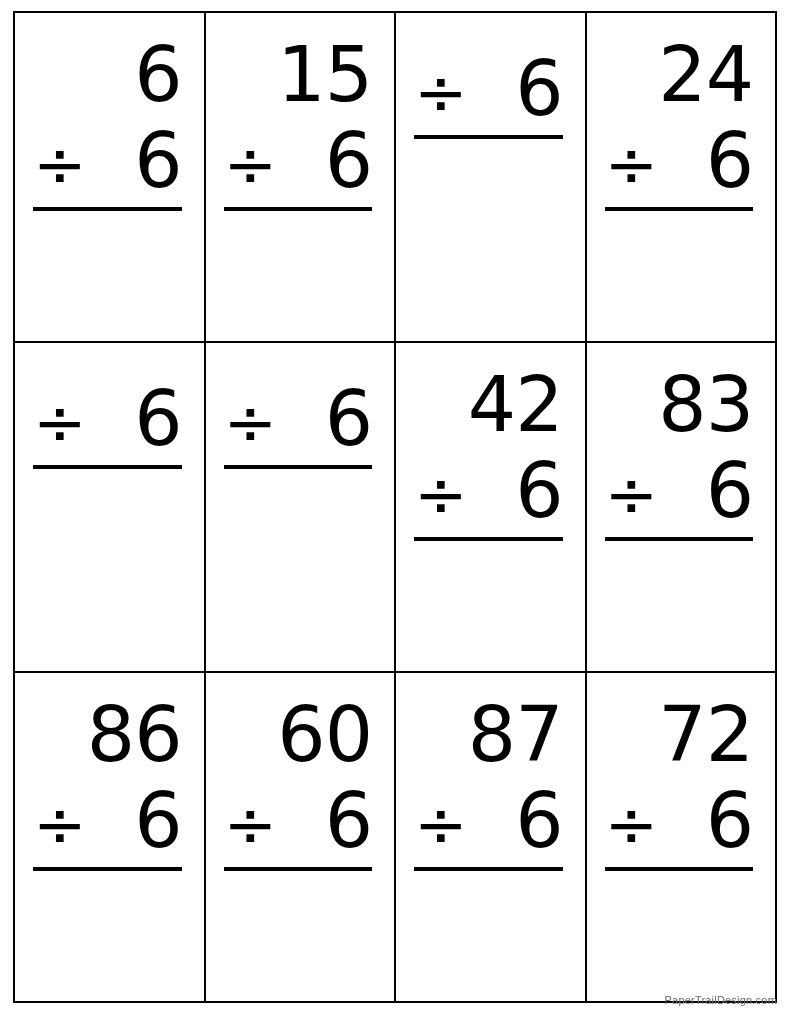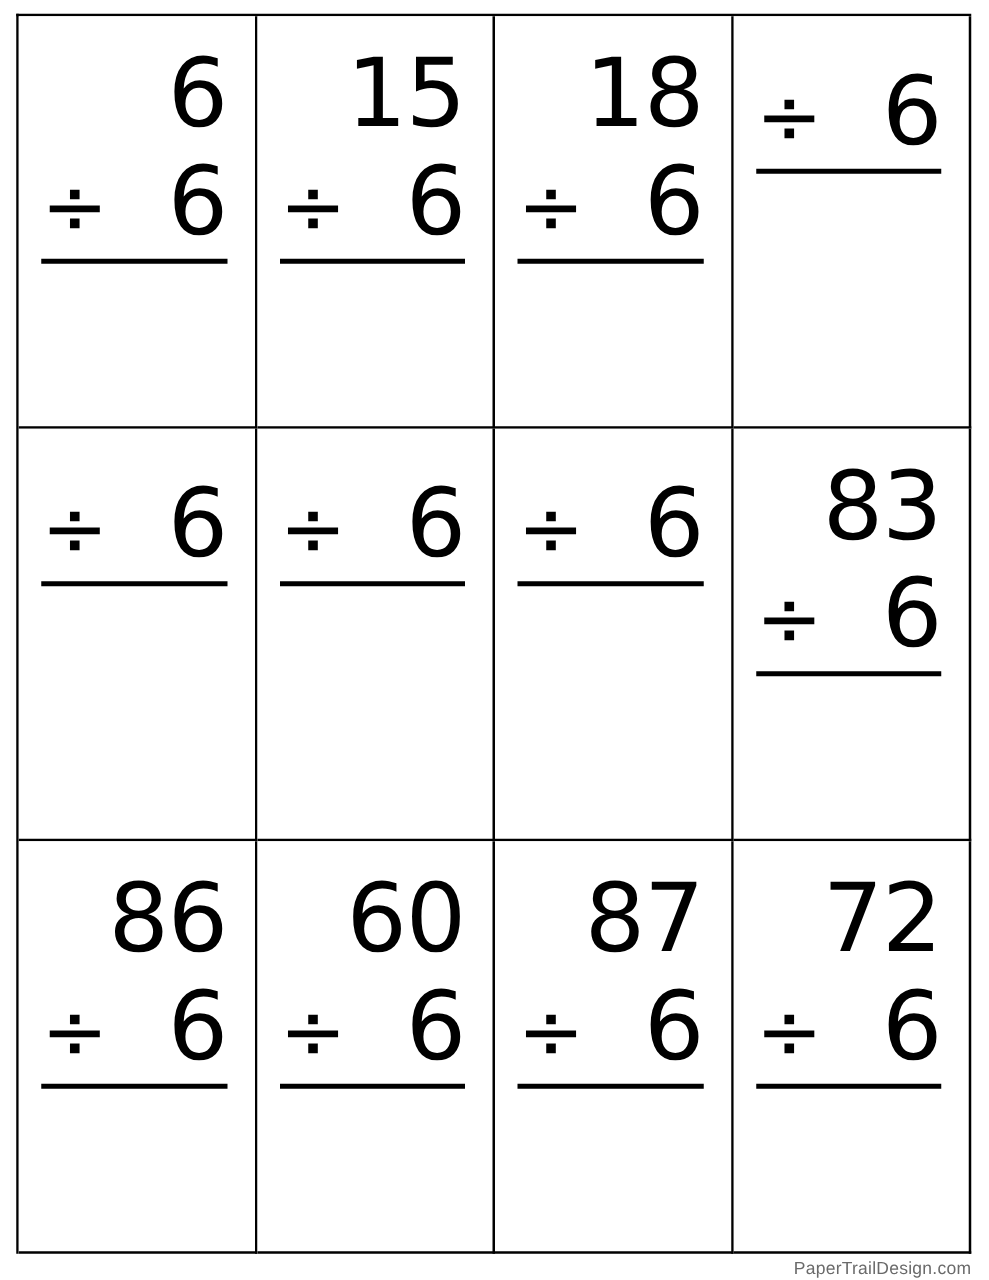--- a/index.html
+++ b/index.html
@@ -99,23 +99,23 @@
   .rule {
     width: 100%;
     height: 0;
     border-bottom: 4px solid #000;
     margin-top: 10px;
   }
 
   .credit {
     position: absolute;
     right: 14px;
-    bottom: 2px;
+    bottom: 18px;
     font-family: "Liberation Sans", sans-serif;
-    font-size: 14px;
+    font-size: 11px;
     color: #6a6a6a;
     letter-spacing: 0.2px;
   }
 </style>
 </head>
 <body>
 
 <div class="sheet">
 
   <div class="grid">
@@ -137,61 +137,62 @@
         <div class="oprow">
           <span class="operator">÷</span>
           <span class="divisor">6</span>
         </div>
         <div class="rule"></div>
       </div>
     </div>
 
     <div class="card">
       <div class="card-inner">
-        <div class="dividend">18</div>
-        <div class="oprow">
-          <span class="operator">÷</span>
-          <span class="divisor">6</span>
-        </div>
-        <div class="rule"></div>
-      </div>
-    </div>
-
-    <div class="card">
-      <div class="card-inner">
-        <div class="oprow">
-          <span class="operator">÷</span>
-          <span class="divisor">6</span>
-        </div>
-        <div class="rule"></div>
-      </div>
-    </div>
-
-    <div class="card">
-      <div class="card-inner">
-        <div class="oprow">
-          <span class="operator">÷</span>
-          <span class="divisor">6</span>
-        </div>
-        <div class="rule"></div>
-      </div>
-    </div>
-
-    <div class="card">
-      <div class="card-inner">
-        <div class="oprow">
-          <span class="operator">÷</span>
-          <span class="divisor">6</span>
-        </div>
-        <div class="rule"></div>
-      </div>
-    </div>
-
-    <div class="card">
-      <div class="card-inner">
+        <div class="oprow">
+          <span class="operator">÷</span>
+          <span class="divisor">6</span>
+        </div>
+        <div class="rule"></div>
+      </div>
+    </div>
+
+    <div class="card">
+      <div class="card-inner">
+        <div class="dividend">24</div>
+        <div class="oprow">
+          <span class="operator">÷</span>
+          <span class="divisor">6</span>
+        </div>
+        <div class="rule"></div>
+      </div>
+    </div>
+
+    <div class="card">
+      <div class="card-inner">
+        <div class="oprow">
+          <span class="operator">÷</span>
+          <span class="divisor">6</span>
+        </div>
+        <div class="rule"></div>
+      </div>
+    </div>
+
+    <div class="card">
+      <div class="card-inner">
+        <div class="oprow">
+          <span class="operator">÷</span>
+          <span class="divisor">6</span>
+        </div>
+        <div class="rule"></div>
+      </div>
+    </div>
+
+    <div class="card">
+      <div class="card-inner">
+        <div class="dividend">42</div>
         <div class="oprow">
           <span class="operator">÷</span>
           <span class="divisor">6</span>
         </div>
         <div class="rule"></div>
       </div>
     </div>
 
     <div class="card">
       <div class="card-inner">

